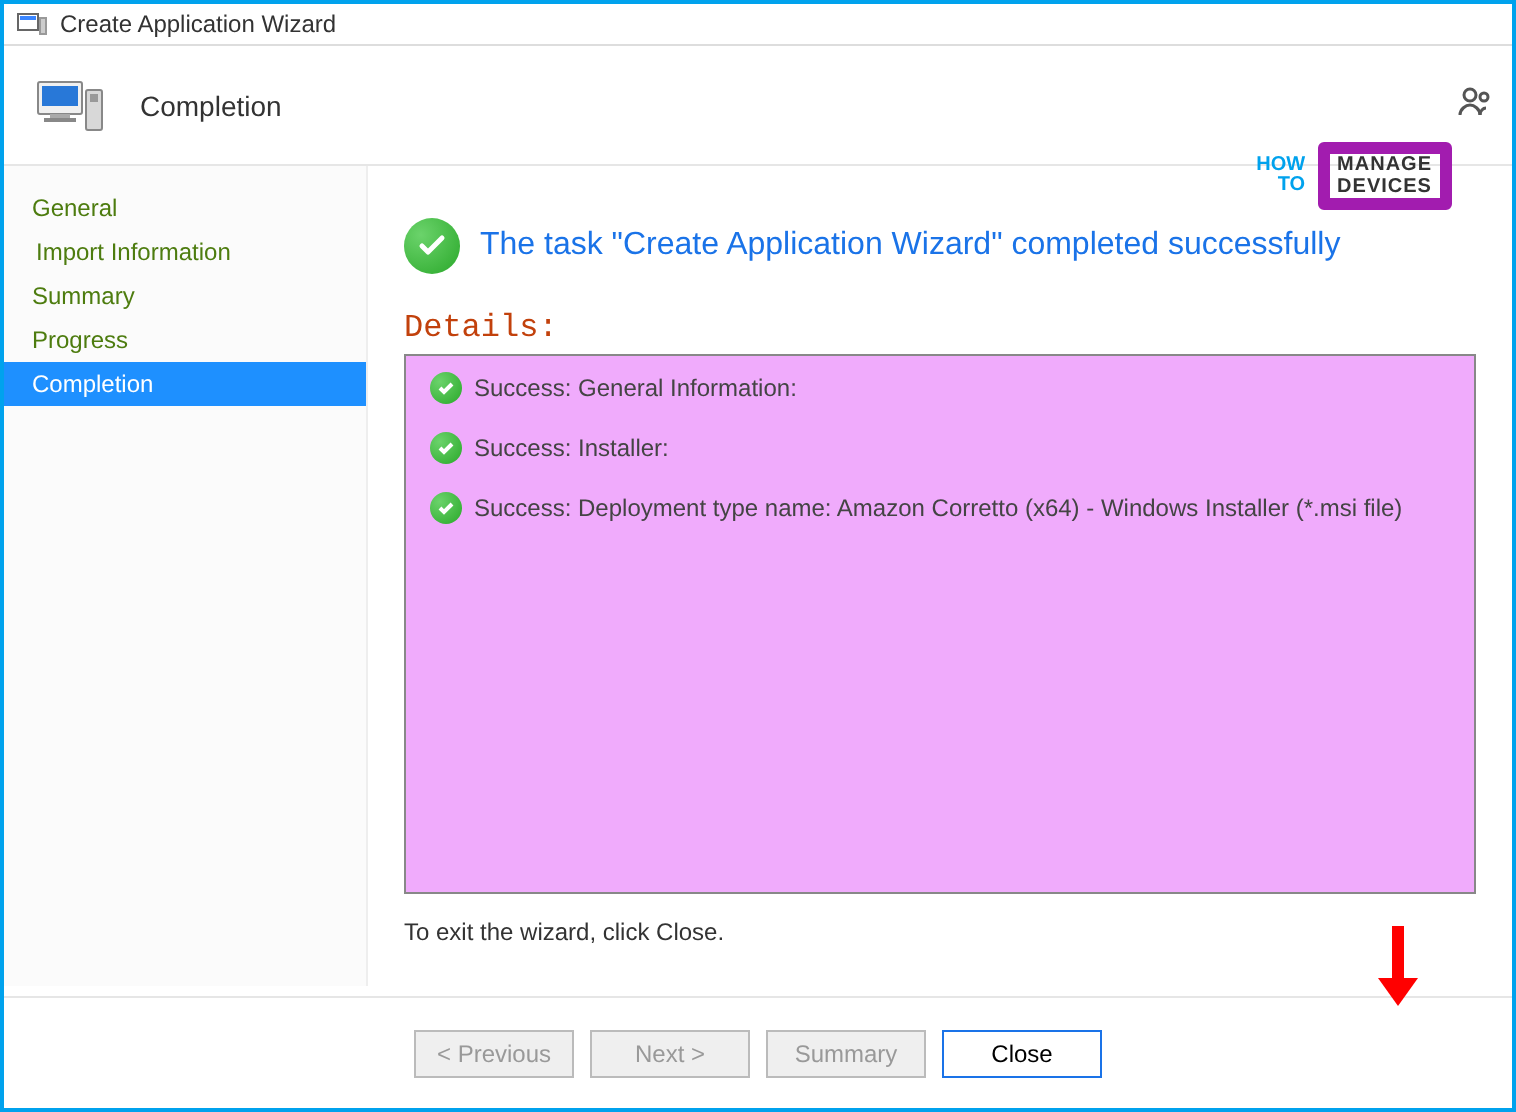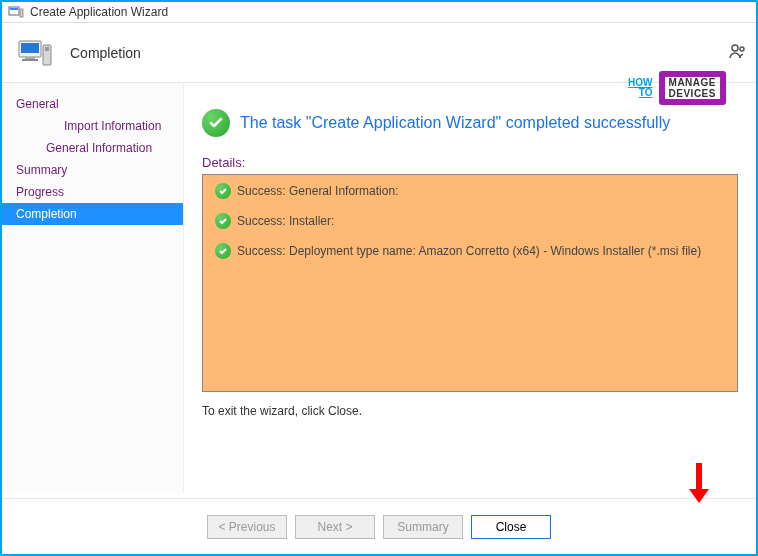--- a/index.html
+++ b/index.html
@@ -55,24 +55,24 @@
     }
     .sidebar {
       width: 182px;
       padding: 10px 0;
       background: #fbfbfb;
       border-right: 1px solid #eee;
     }
     .sidebar-item {
       padding: 4px 14px;
       font-size: 12px;
-      color: #701a75;
+      color: #4d7c0f;
       cursor: default;
     }
-    .sidebar-item.indent1 { padding-left: 28px; margin-left: 34px; }
+    .sidebar-item.indent1 { padding-left: 16px; }
     .sidebar-item.indent2 { padding-left: 44px; }
     .sidebar-item.sel {
       background: #1e90ff;
       color: #fff;
     }
     .main {
       flex: 1;
       padding: 12px 18px;
       position: relative;
     }
@@ -85,45 +85,45 @@
       gap: 6px;
       font-weight: bold;
     }
     .watermark-box {
       border: 6px solid #a21caf;
       border-radius: 3px;
       padding: 0 4px;
       font-size: 10px;
       letter-spacing: 0.5px;
     }
-    .wm-text1 { color: #00a2ed; font-size: 10px; line-height: 1; text-decoration: underline; }
+    .wm-text1 { color: #00a2ed; font-size: 10px; line-height: 1; }
     .success-row {
       display: flex;
       align-items: center;
       margin: 14px 0 18px 0;
       gap: 10px;
     }
     .big-check {
       width: 28px; height: 28px;
       border-radius: 50%;
       background: radial-gradient(circle at 30% 30%, #6bd36b, #2aa82a);
       display: flex;
       align-items: center;
       justify-content: center;
       color: #fff;
       font-weight: bold;
     }
     .success-text { color: #1a73e8; font-size: 16px; }
-    .details-label { font-size: 13px; margin-bottom: 4px; color: #701a75; }
+    .details-label { font-size: 16px; margin-bottom: 4px; color: #c2410c; font-family: Liberation Mono, monospace; }
     .details-box {
       border: 1px solid #888;
-      height: 218px;
+      height: 270px;
       overflow-y: scroll;
       padding: 8px 12px;
-      background: #fdba74;
+      background: #f0abfc;
       font-size: 12px;
       color: #444;
     }
     .detail-group { margin-bottom: 14px; }
     .detail-head {
       display: flex;
       align-items: center;
       gap: 6px;
     }
     .small-check {
@@ -208,21 +208,20 @@
       <circle cx="14" cy="8" r="2"></circle>
         <path d="M12 17c0-2 1.5-3.5 3-3.5"></path>
     </svg>
   </span>
 </div>
 
 <div class="body">
   <div class="sidebar">
     <div class="sidebar-item">General</div>
     <div class="sidebar-item indent1">Import Information</div>
-    <div class="sidebar-item indent2">General Information</div>
     <div class="sidebar-item">Summary</div>
     <div class="sidebar-item">Progress</div>
     <div class="sidebar-item sel">Completion</div>
   </div>
 
   <div class="main">
     <div class="watermark">
       <div style="text-align:right;">
         <div class="wm-text1"><span>HOW</span></div>
         <div class="wm-text1"><span>TO</span></div>

